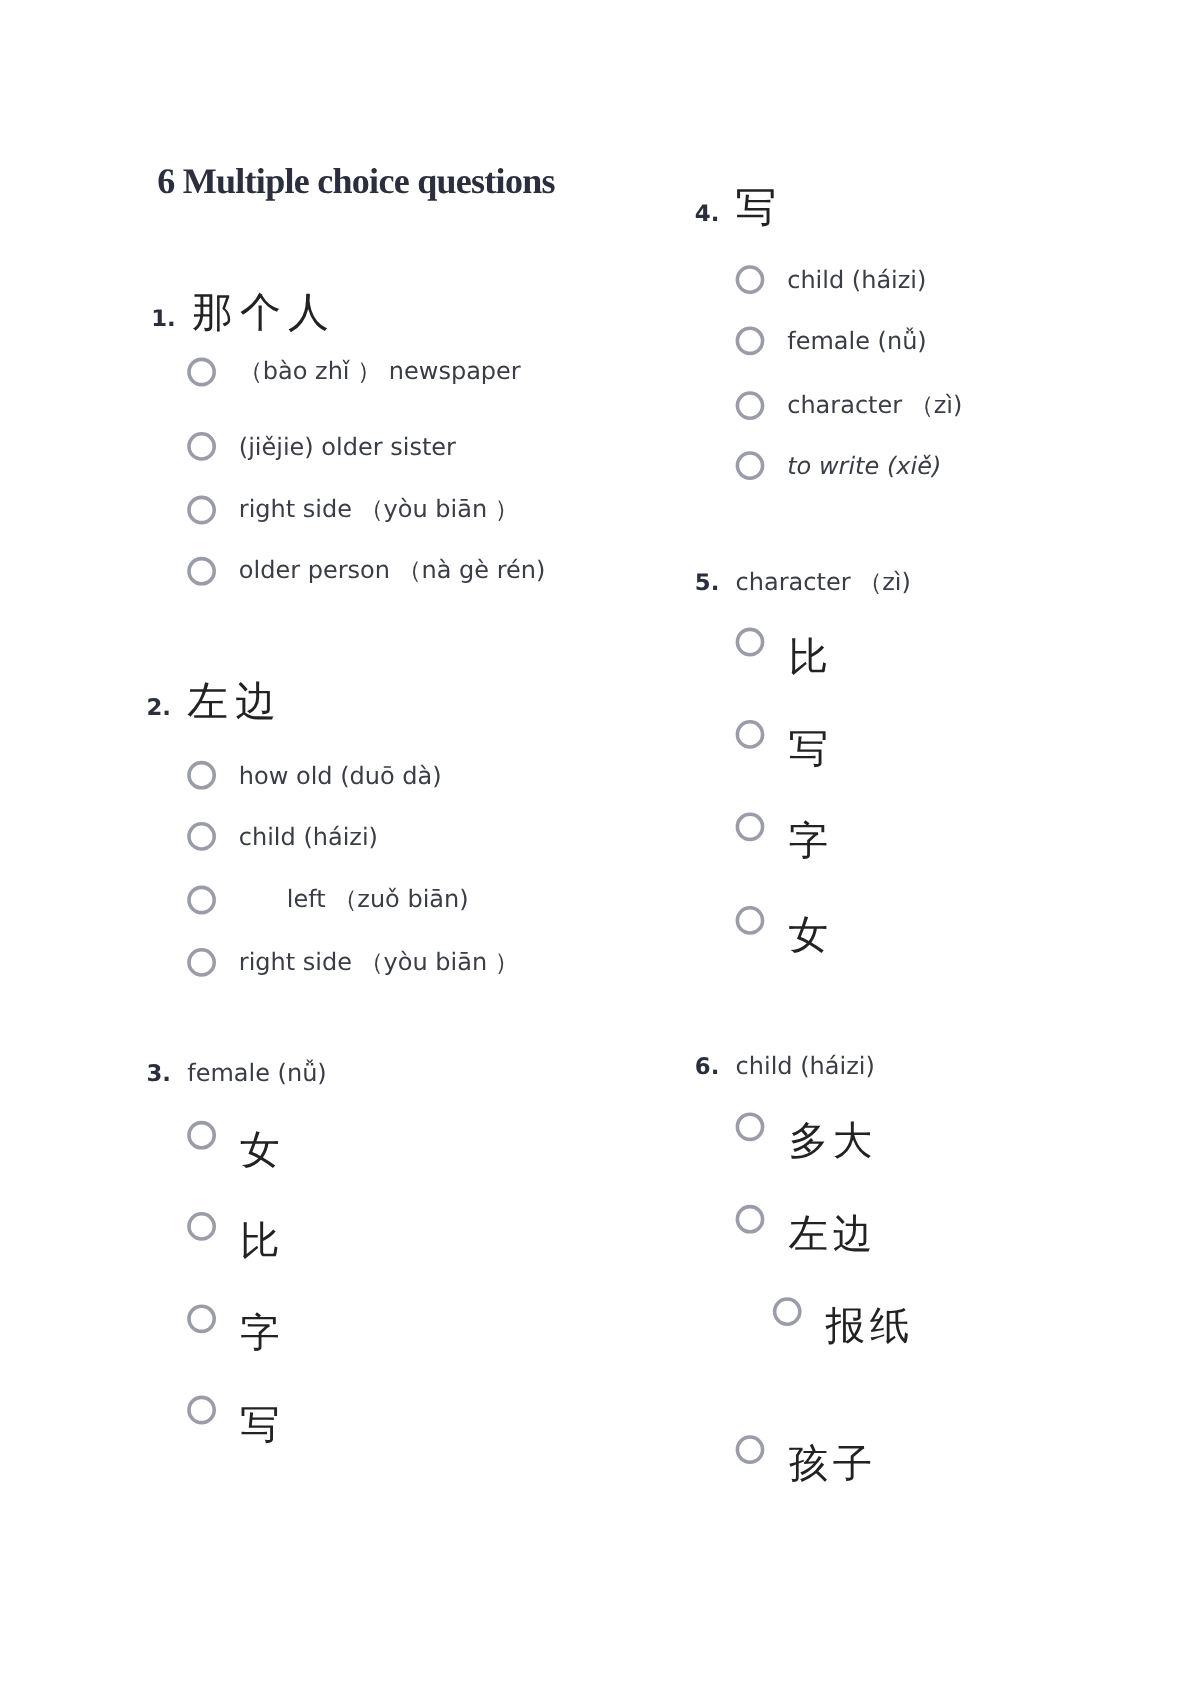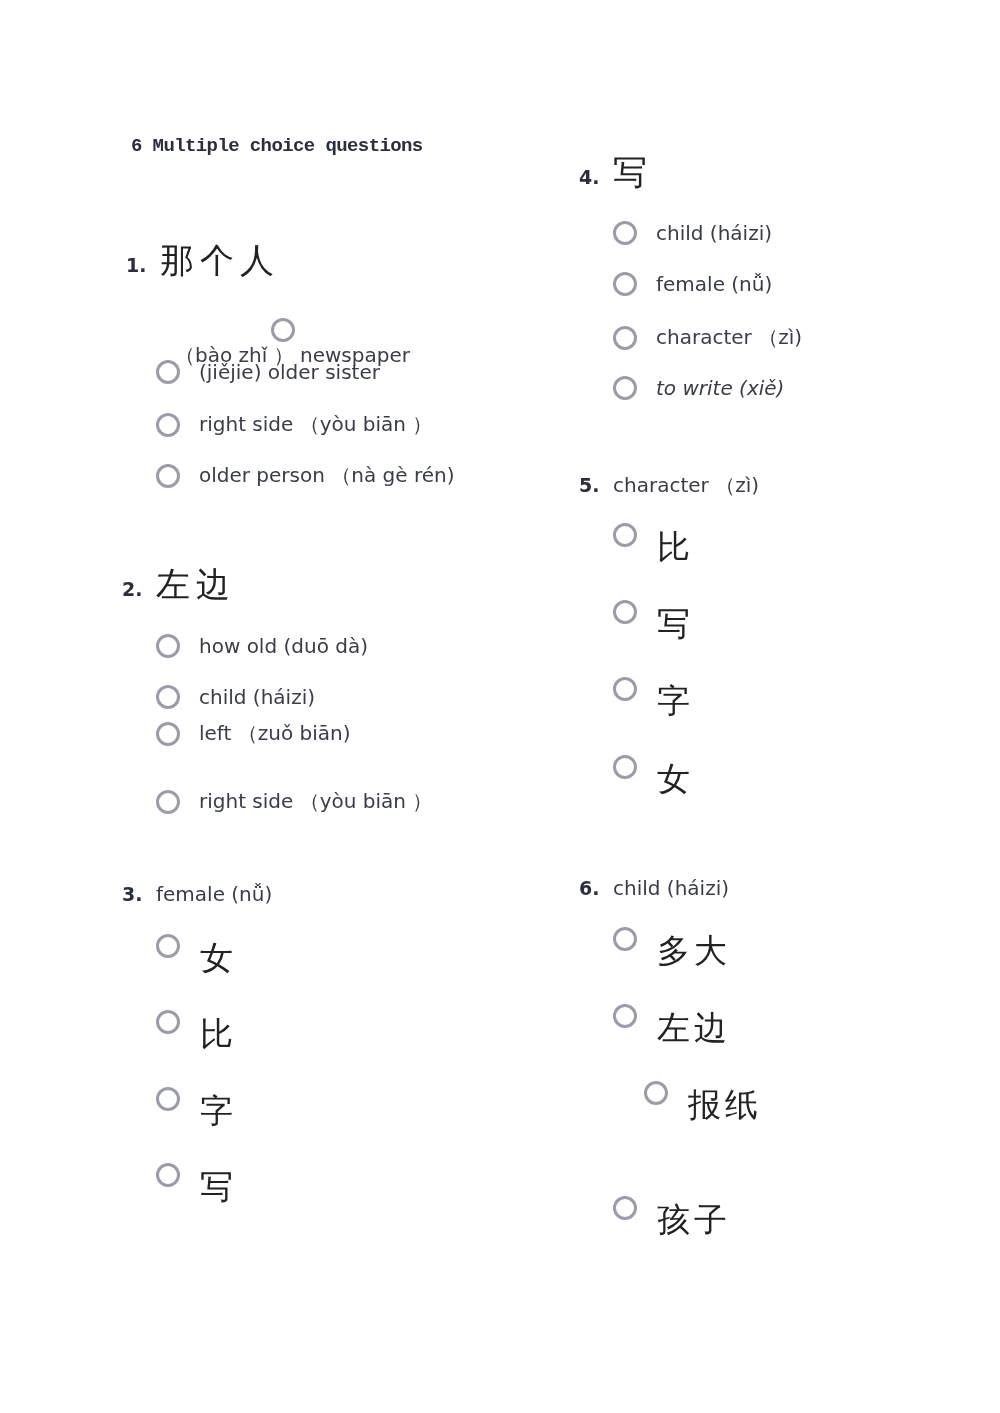--- a/index.html
+++ b/index.html
@@ -6,22 +6,22 @@
     body {
       width: 1000px; height: 1413px;
       background: #ffffff;
       position: relative;
       overflow: hidden;
       font-family: "DejaVu Sans", "Liberation Sans", sans-serif;
       color: #3a3c46;
     }
     .title {
       position: absolute; left: 131px; top: 135px;
-      font-family: Liberation Mono, monospace;
-      font-weight: bold; font-size: 19px; letter-spacing: -0.6px;
+      font-family: Liberation Serif, serif;
+      font-weight: bold; font-size: 30px; letter-spacing: -0.6px;
       color: #2b2e3d;
     }
     .q {
       position: absolute;
     }
     .q-head {
       display: flex; align-items: baseline;
       white-space: nowrap;
     }
     .q-num {
@@ -59,21 +59,21 @@
 <body>
 
 <div class="title">6 Multiple choice questions</div>
 
 <div class="q" style="left:126px; top:238px;">
   <div class="q-head">
     <span class="q-num">1.</span>
     <span class="q-text cjk">那个人</span>
   </div>
 </div>
-<div class="opt" style="left:156px; top:318px;flex-direction:column;">
+<div class="opt" style="left:156px; top:296px;">
   <span class="radio"></span>
   <span class="opt-label">（bào zhǐ ） newspaper</span>
 </div>
 <div class="opt" style="left:156px; top:360px;text-align:right;">
   <span class="radio"></span>
   <span class="opt-label">(jiějie) older sister</span>
 </div>
 <div class="opt" style="left:156px; top:411px;">
   <span class="radio"></span>
   <span class="opt-label">right side （yòu biān ）</span>
@@ -90,21 +90,21 @@
   </div>
 </div>
 <div class="opt" style="left:156px; top:634px;">
   <span class="radio"></span>
   <span class="opt-label">how old (duō dà)</span>
 </div>
 <div class="opt" style="left:156px; top:685px;">
   <span class="radio"></span>
   <span class="opt-label">child (háizi)</span>
 </div>
-<div class="opt" style="left:156px; top:720px;">
+<div class="opt" style="left:156px; top:736px;gap:40px;">
   <span class="radio"></span>
   <span class="opt-label">left （zuǒ biān)</span>
 </div>
 <div class="opt" style="left:156px; top:788px;">
   <span class="radio"></span>
   <span class="opt-label">right side （yòu biān ）</span>
 </div>
 
 <div class="q" style="left:122px; top:882px;">
   <div class="q-head">

